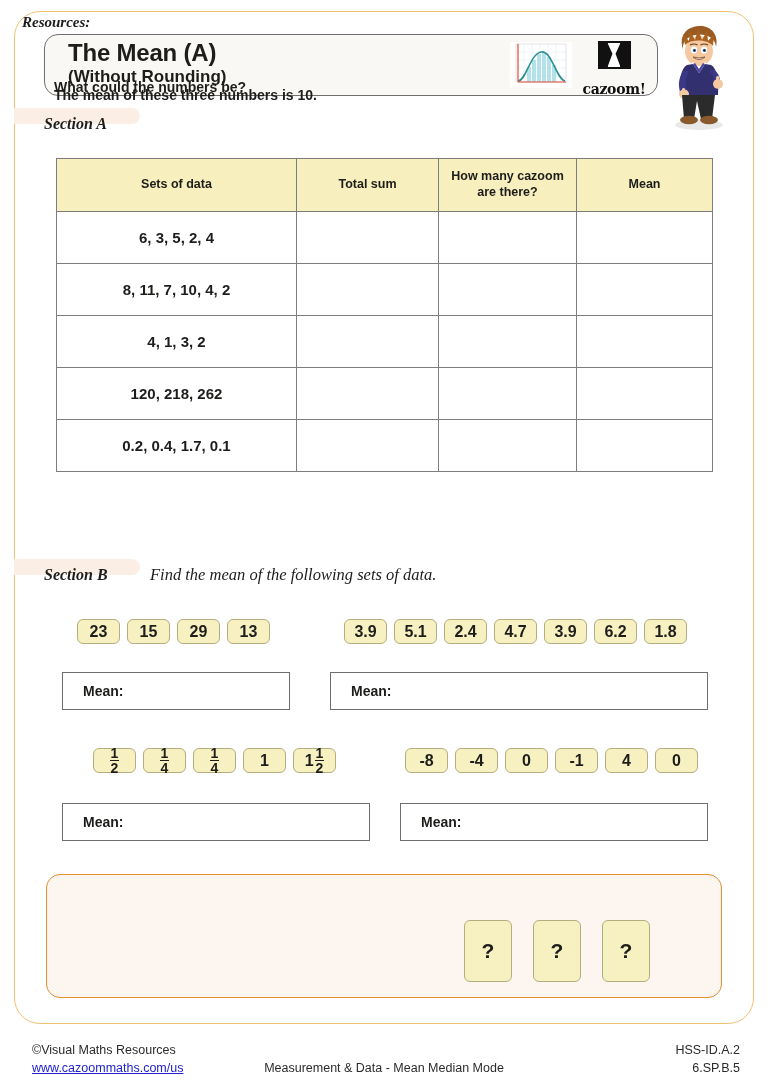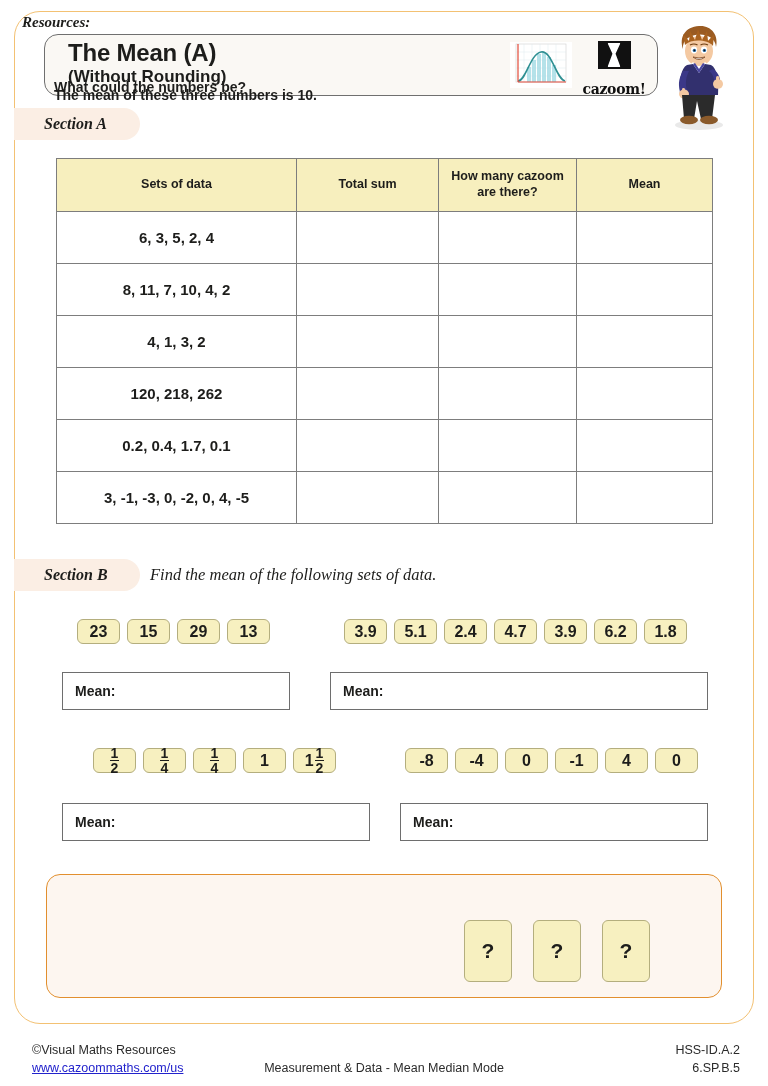--- a/index.html
+++ b/index.html
@@ -118,21 +118,21 @@
     width: 72px;
     height: 108px;
   }
 
   
   .section-tab {
     position: absolute;
     background: #fbeee4;
     border-top-right-radius: 16px;
     border-bottom-right-radius: 16px;
-    height: 32px;
+    height: 16px;
     line-height: 32px;
     font-family: "Liberation Serif", serif;
     font-style: italic;
     font-weight: bold;
     font-size: 16px;
     color: #1d1d1b;
     padding-left: 30px;
     box-sizing: border-box;
   }
   #section-a-tab { left: 14px; top: 108px; width: 126px; }
@@ -222,21 +222,21 @@
   .mean-box {
     position: absolute;
     border: 1.4px solid #6e6e6e;
     background: #ffffff;
     box-sizing: border-box;
     font-size: 14px;
     font-weight: bold;
     color: #1d1d1b;
     display: flex;
     align-items: center;
-    padding-left: 12px;
+    padding-left: 20px;
     height: 38px;
   }
 
   
   #extension-box {
     position: absolute;
     left: 46px;
     top: 874px;
     width: 676px;
     height: 124px;
@@ -397,26 +397,20 @@
       <td></td>
     </tr>
     <tr>
       <td>120, 218, 262</td>
       <td></td>
       <td></td>
       <td></td>
     </tr>
     <tr>
       <td>0.2, 0.4, 1.7, 0.1</td>
-      <td></td>
-      <td></td>
-      <td></td>
-    </tr>
-    <tr>
-      <td>3, -1, -3, 0, -2, 0, 4, -5</td>
       <td></td>
       <td></td>
       <td></td>
     </tr>
   </tbody>
 </table>
 
 <div class="section-tab" id="section-b-tab">Section B</div>
 <div id="section-b-instruction">Find the mean of the following sets of data.</div>
 

